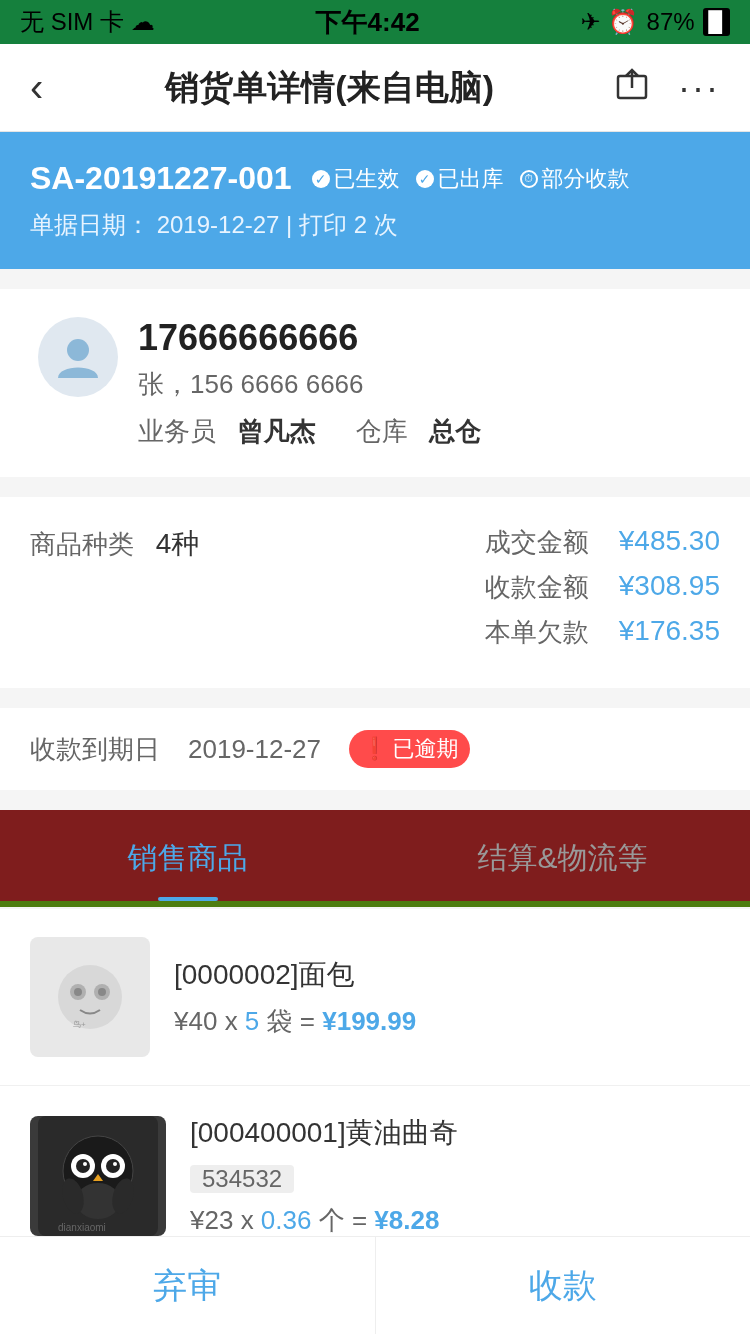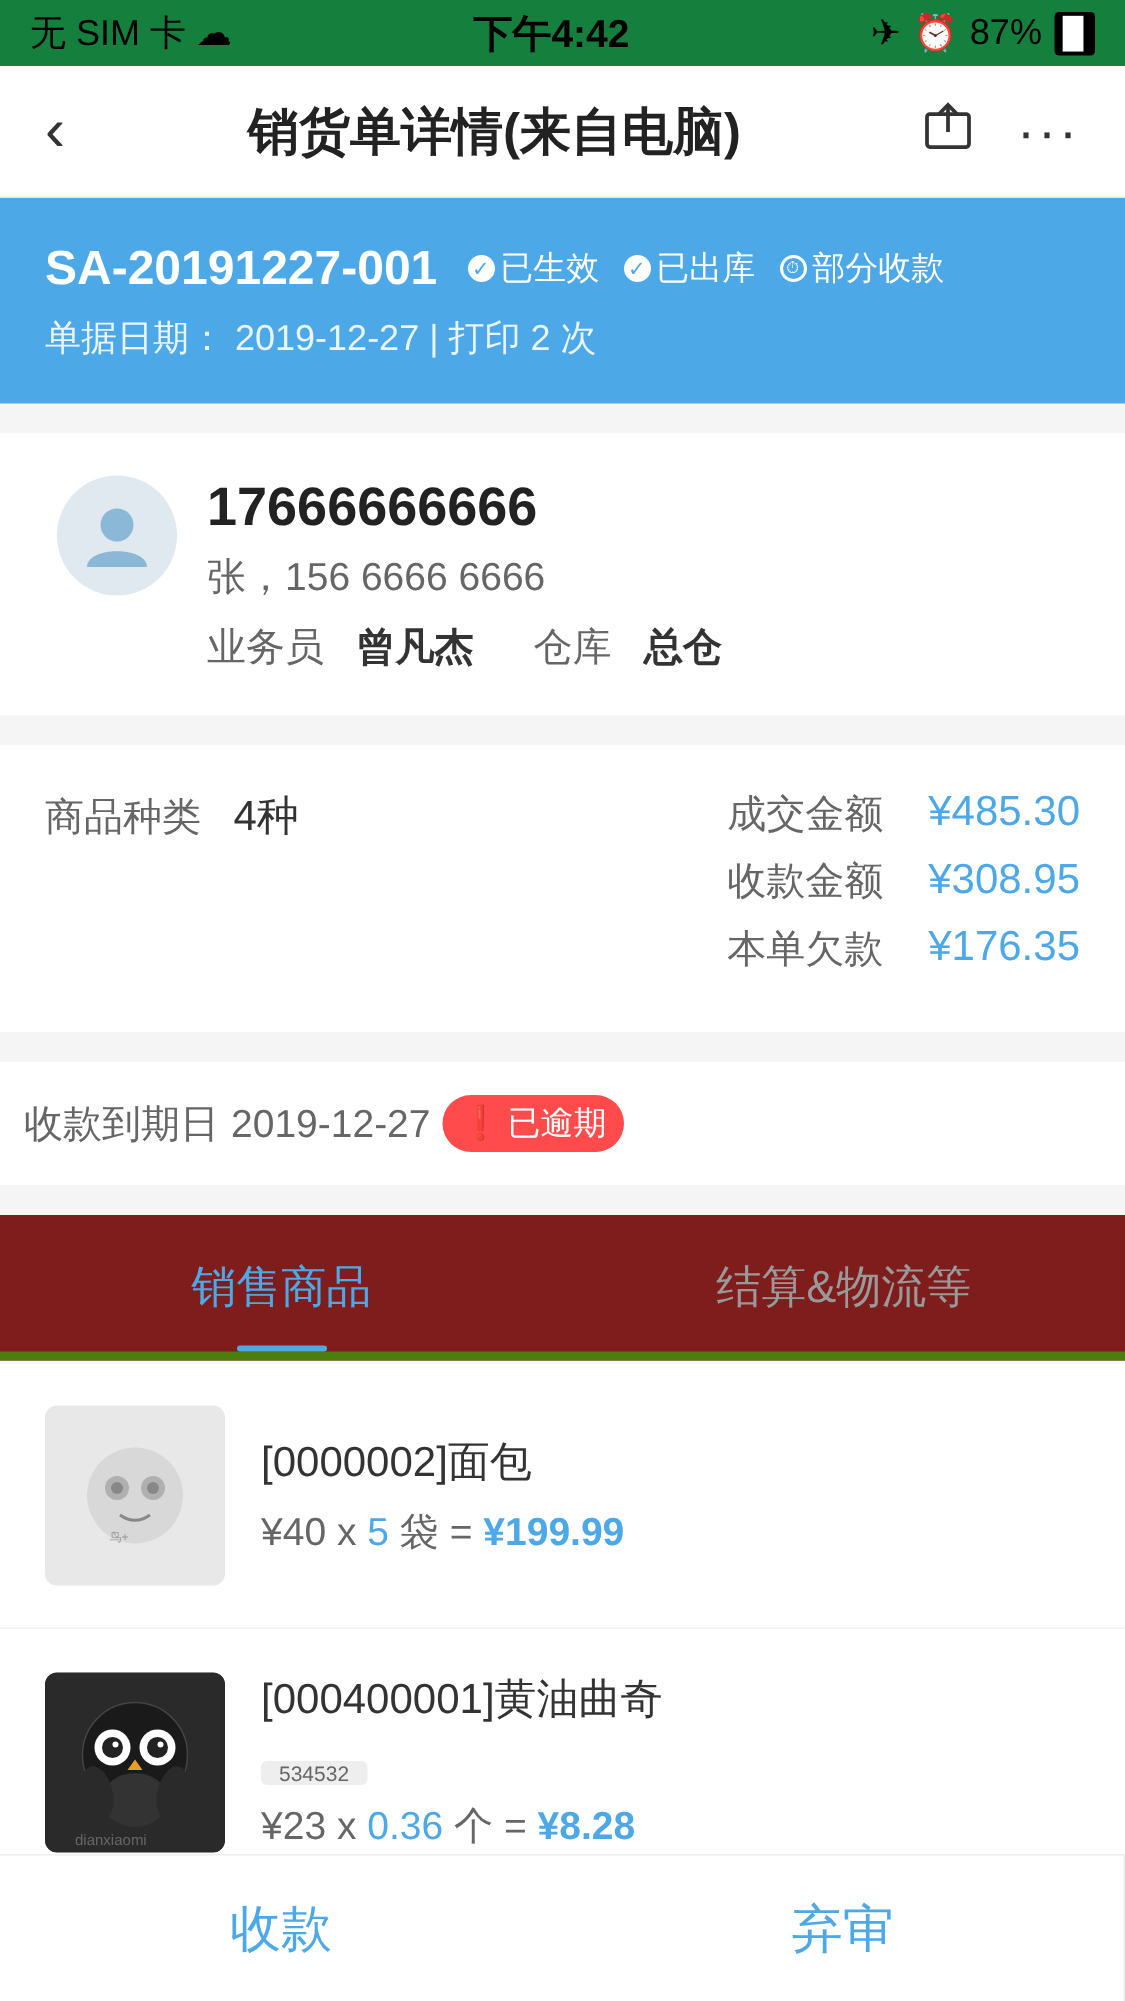--- a/index.html
+++ b/index.html
@@ -159,27 +159,27 @@
       gap: 30px;
       font-size: 26px;
       margin-bottom: 10px;
       color: #666;
     }
     .summary-row .amount { color: #4da8e8; font-size: 28px; }
 
     
     .due-section {
       background: #fff;
-      padding: 22px 16px;
+      padding: 22px 30px;
       margin-top: 20px;
       font-size: 26px;
       color: #666;
       display: flex;
       align-items: center;
-      gap: 8px;
+      gap: 28px;
     }
     .overdue-badge {
       background: #ff4b4b;
       color: #fff;
       font-size: 22px;
       padding: 4px 12px;
       border-radius: 20px;
       display: flex;
       align-items: center;
       gap: 4px;
@@ -242,21 +242,21 @@
     }
     .product-info { flex: 1; }
     .product-name {
       font-size: 28px;
       color: #333;
       margin-bottom: 10px;
     }
     .product-tag {
       background: #eee;
       color: #666;
-      font-size: 14px;
+      font-size: 24px;
       padding: 0 12px;
       border-radius: 4px;
       display: inline-block;
       margin-bottom: 10px;
     }
     .product-price {
       font-size: 26px;
       color: #666;
     }
     .product-price .qty { color: #4da8e8; }
@@ -281,21 +281,21 @@
       font-size: 34px;
       cursor: pointer;
     }
     .bottom-btn.cancel { color: #4da8e8; border-right: 1px solid #eee; }
     .bottom-btn.confirm { color: #4da8e8; }
 
     
     .owl-placeholder {
       background: #3a3a3a;
       border-radius: 8px;
-      width: 120px;
+      width: 136px;
       height: 120px;
     }
     .bread-placeholder {
       background: #e8e8e8;
       border-radius: 8px;
       width: 120px;
       height: 120px;
       display: flex;
       align-items: center;
       justify-content: center;
@@ -483,15 +483,15 @@
         <span class="total">¥8.28</span>
       </div>
     </div>
   </div>
 
 </div>
 
 <div style="height: 120px;"></div>
 
 <div class="bottom-bar">
+  <div class="bottom-btn cancel">弃审</div>
   <div class="bottom-btn confirm">收款</div>
-  <div class="bottom-btn cancel">弃审</div>
 </div>
 
 </body></html>

